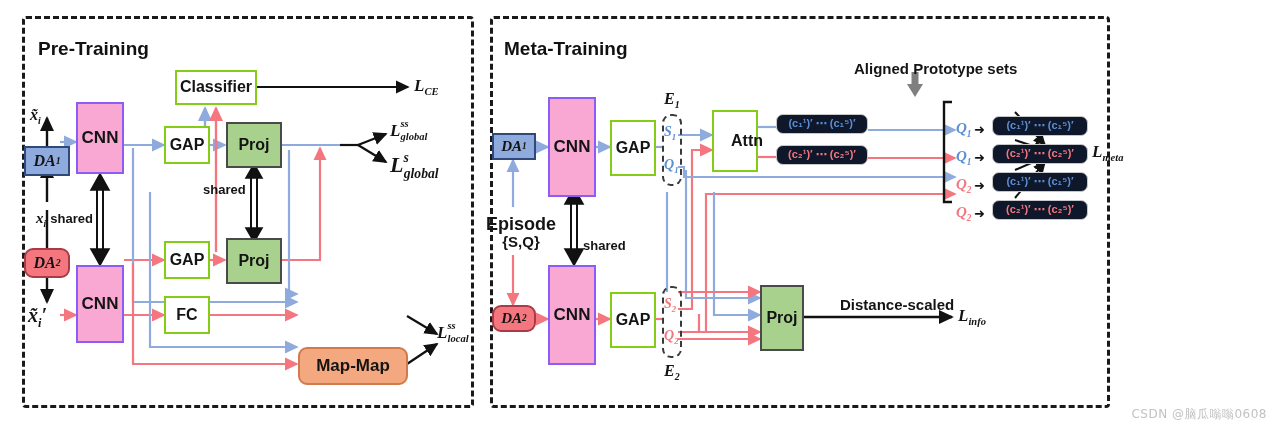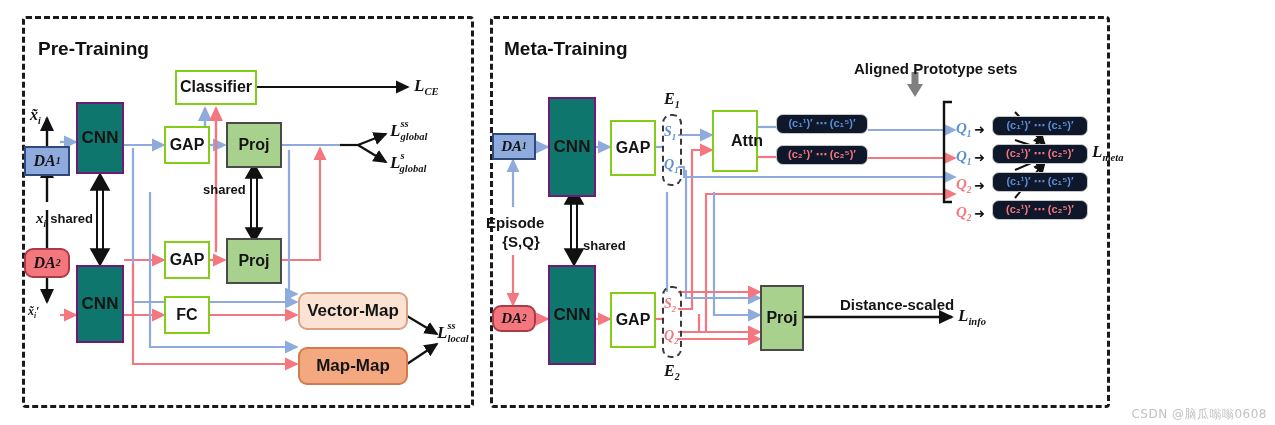--- a/index.html
+++ b/index.html
@@ -5,21 +5,21 @@
   html,body{margin:0;padding:0;background:#ffffff;}
   body{width:1275px;height:425px;position:relative;overflow:hidden;
        font-family:"Liberation Sans","DejaVu Sans",sans-serif;}
   #stage{position:absolute;left:0;top:2px;width:1275px;height:425px;}
   svg#wires{position:absolute;left:0;top:0;width:1275px;height:425px;}
 
   .node{position:absolute;box-sizing:border-box;display:flex;
         align-items:center;justify-content:center;text-align:center;
         font-weight:700;color:#141414;line-height:1.05;}
   .b-white{background:#ffffff;border:2px solid #84cc16;}
-  .b-gray{background:#0f766e;border:2px solid #701a75;}
+  .b-gray{background:#f9a8d4;border:2px solid #8b5cf6;}
   .b-green{background:#a9d18e;border:2px solid #4a4a4a;}
   .b-blue{background:#8faadc;border:2px solid #2f4a7a;}
   .b-red{background:#f4777f;border:2px solid #a83b45;border-radius:9px;}
   .b-peach{background:#fbe2d2;border:2px solid #d9a083;border-radius:9px;}
   .b-orange{background:#f4a880;border:2px solid #d07a4e;border-radius:9px;}
   .b-dash{background:transparent;border:2px dashed #3a3a3a;border-radius:9px;}
   .b-proto{background:#0f172a;border:1.5px solid #c8c8c8;border-radius:7px;}
 
   .panel{position:absolute;box-sizing:border-box;border:3px dashed #1a1a1a;
          border-radius:4px;background:transparent;}
@@ -187,55 +187,54 @@
 
   <div class="lbl math" style="left:30px;top:104px;font-size:16px;">
     <span>x̃</span><sub>i</sub>
   </div>
 
   <div class="lbl" style="left:24px;top:207px;font-size:15px;font-weight:700;margin-left:12px;">
     <span class="math">x</span><sub class="math">i</sub>
     <span style="font-size:13px;">shared</span>
   </div>
 
-  <div class="lbl math" style="left:28px;top:302px;font-size:12px;">
+  <div class="lbl math" style="left:28px;top:302px;font-size:20px;">
     <span>x̃</span><sub>i</sub><span style="font-style:italic;">′</span>
   </div>
 
   <div class="node b-gray" style="left:76px;top:100px;width:48px;height:72px;font-size:17px;">CNN</div>
   <div class="node b-gray" style="left:76px;top:263px;width:48px;height:78px;font-size:17px;">CNN</div>
 
   <div class="node b-white" style="left:164px;top:124px;width:46px;height:38px;font-size:16px;">GAP</div>
   <div class="node b-white" style="left:164px;top:239px;width:46px;height:38px;font-size:16px;">GAP</div>
   <div class="node b-white" style="left:164px;top:294px;width:46px;height:38px;font-size:16px;">FC</div>
 
   <div class="node b-green" style="left:226px;top:120px;width:56px;height:46px;font-size:16px;">Proj</div>
   <div class="node b-green" style="left:226px;top:236px;width:56px;height:46px;font-size:16px;">Proj</div>
 
   <div class="node b-white" style="left:175px;top:68px;width:82px;height:35px;font-size:16px;">Classifier</div>
 
-  <div class="node b-peach" style="left:298px;top:290px;width:110px;height:38px;font-size:17px;">Vector-Map</div>
   <div class="node b-orange" style="left:298px;top:345px;width:110px;height:38px;font-size:17px;">Map-Map</div>
 
   <div class="lbl bold" style="left:203px;top:180px;font-size:13px;">shared</div>
 
   <div class="lbl math" style="left:414px;top:74px;font-size:17px;text-align:center;">
     <span>L</span><sub>CE</sub>
   </div>
   <div class="lbl math" style="left:390px;top:118px;font-size:17px;">
     <span>L</span><sup style="position:relative;top:-2px;">ss</sup><sub style="margin-left:-8px;">global</sub>
   </div>
-  <div class="lbl math" style="left:390px;top:150px;font-size:17px;text-align:right;">
+  <div class="lbl math" style="left:390px;top:150px;font-size:22px;text-align:right;">
     <span>L</span><sup style="position:relative;top:-2px;">s</sup><sub style="margin-left:-5px;">global</sub>
   </div>
   <div class="lbl math" style="left:437px;top:320px;font-size:17px;">
     <span>L</span><sup style="position:relative;top:-2px;">ss</sup><sub style="margin-left:-8px;">local</sub>
   </div>
 
-  <div class="lbl bold" style="left:486px;top:212px;font-size:15px;text-align:left;width:70px;">Episode</div>
+  <div class="lbl bold" style="left:486px;top:212px;font-size:18px;text-align:left;width:70px;">Episode</div>
   <div class="lbl bold" style="left:486px;top:231px;font-size:15px;text-align:center;width:70px;">{S,Q}</div>
 
   <div class="node b-blue math" style="left:492px;top:131px;width:44px;height:27px;font-size:15px;">
     <span>DA</span>
       <sub>1</sub>
   </div>
   <div class="node b-red math" style="left:492px;top:303px;width:44px;height:27px;font-size:15px;">
     <span>DA</span>
       <sub>2</sub>
   </div>

